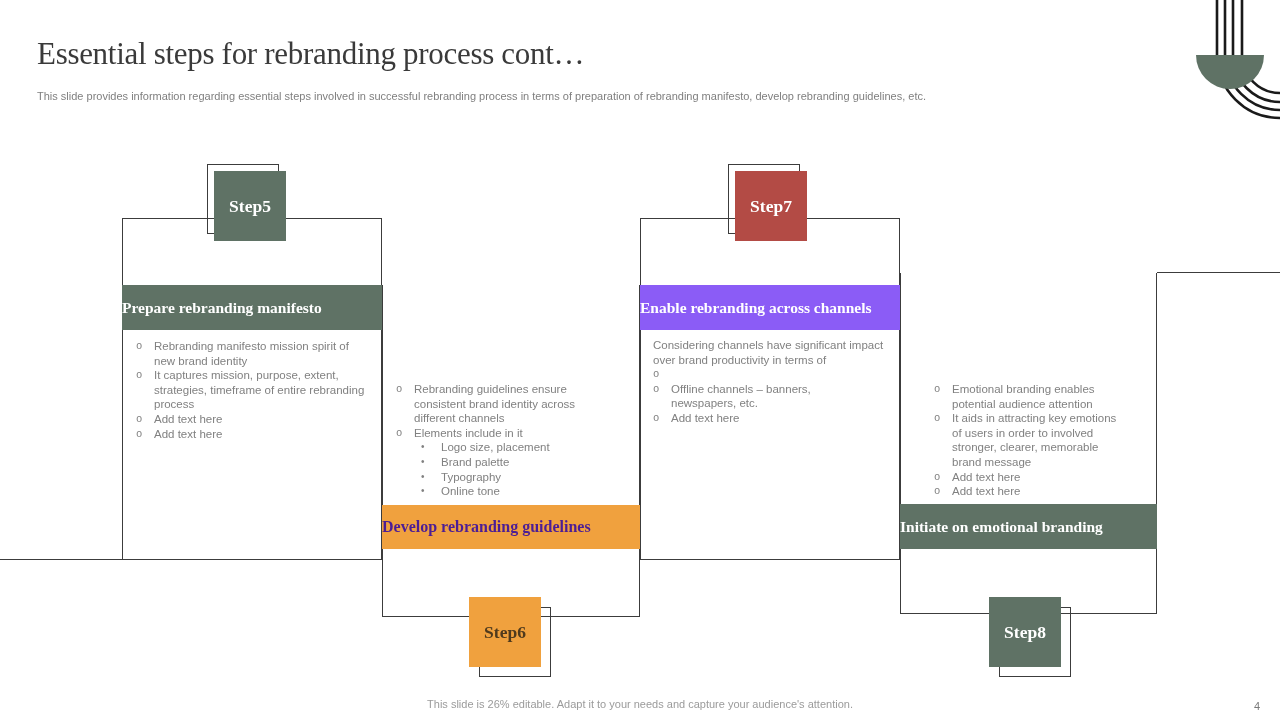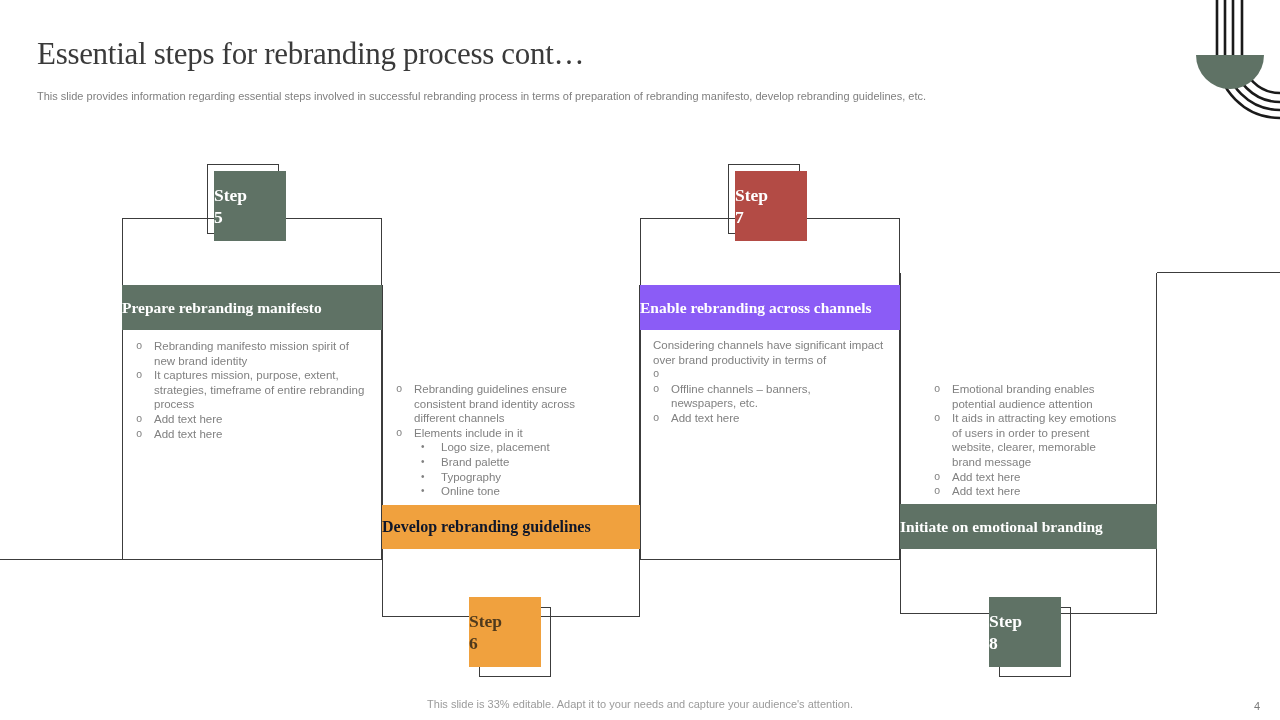--- a/index.html
+++ b/index.html
@@ -24,21 +24,21 @@
   .intro { margin-bottom:0; }
   .li { display:flex; }
   .li .m { flex:none; width:18px; font-family:"Liberation Mono", monospace; font-size:10.5px; }
   .li .t { flex:1; }
   .li.sub { padding-left:25px; }
   .li.sub .m { width:20px; font-family:"Liberation Sans", sans-serif; font-size:10px; }
 
   .badge-outline { position:absolute; width:72px; height:70px;
                    border:1px solid #3c3c3c; background:transparent; }
   .badge { position:absolute; width:72px; height:70px;
-           display:flex; flex-direction:column; align-items:flex-start; justify-content:center;
+           display:flex; flex-direction:row; align-items:center; justify-content:center;
            font-family:"Liberation Serif", serif; font-weight:bold; font-size:17.5px;
            line-height:22px; color:#ffffff; text-align:center; }
 
   .hline { position:absolute; height:1px; background:#3c3c3c; }
 
   .footer { position:absolute; left:0; width:1280px; top:698px; text-align:center;
             font-size:11px; color:#9b9b9b; }
   .pagenum { position:absolute; left:1254px; top:700px; font-size:11px; color:#7a7a7a; }
 
   .ring { position:absolute; left:1186px; top:622px; width:212px; height:212px;
@@ -86,21 +86,21 @@
         <span class="t">Add text here</span>
       </div>
   </div>
   <div class="badge-outline" style="left:207px; top:164px;"></div>
   <div class="badge" style="left: 214px; top: 171px; background: rgb(95, 114, 101);">
     <span>Step</span>
     <span>5</span>
   </div>
 
   <div class="panel open-top" style="left:382px; top:285px; width:258px; height:332px;"></div>
-  <div class="bar" style="left: 382px; top: 505px; width: 258px; height: 44px; font-size: 16px; background: rgb(240, 161, 62); color: #0f172a;">
+  <div class="bar" style="left: 382px; top: 505px; width: 258px; height: 44px; font-size: 16px; background: rgb(240, 161, 62); color: #4c1d95;">
     <span>Develop rebranding guidelines</span>
   </div>
   <div class="content" style="left:396px; top:382px; width:220px;">
     <div class="li">
         <span class="m">o</span>
         <span class="t">Rebranding guidelines ensure consistent brand identity across different channels</span>
       </div>
     <div class="li">
         <span class="m">o</span>
         <span class="t">Elements include in it</span>
@@ -156,35 +156,35 @@
   <div class="bar" style="left: 900px; top: 504px; width: 257px; height: 45px; background: rgb(95, 114, 101);">
     <span>Initiate on emotional branding</span>
   </div>
   <div class="content" style="left:934px; top:382px; width:192px;">
     <div class="li">
         <span class="m">o</span>
         <span class="t">Emotional branding enables potential audience attention</span>
       </div>
     <div class="li">
         <span class="m">o</span>
-        <span class="t">It aids in attracting key emotions of users in order to present website, clearer, memorable brand message</span>
+        <span class="t">It aids in attracting key emotions of users in order to involved stronger, clearer, memorable brand message</span>
       </div>
     <div class="li">
         <span class="m">o</span>
         <span class="t">Add text here</span>
       </div>
     <div class="li">
         <span class="m">o</span>
         <span class="t">Add text here</span>
       </div>
   </div>
   <div class="badge-outline" style="left:999px; top:607px;"></div>
   <div class="badge" style="left: 989px; top: 597px; background: rgb(95, 114, 101);">
     <span>Step</span>
     <span>8</span>
   </div>
 
   <div class="ring" style="border-color: rgb(199, 66, 69);"></div>
 
-  <div class="footer">This slide is 33% editable. Adapt it to your needs and capture your audience's attention.</div>
+  <div class="footer">This slide is 26% editable. Adapt it to your needs and capture your audience's attention.</div>
   <div class="pagenum">4</div>
 
 </div>
 
 </body></html>

